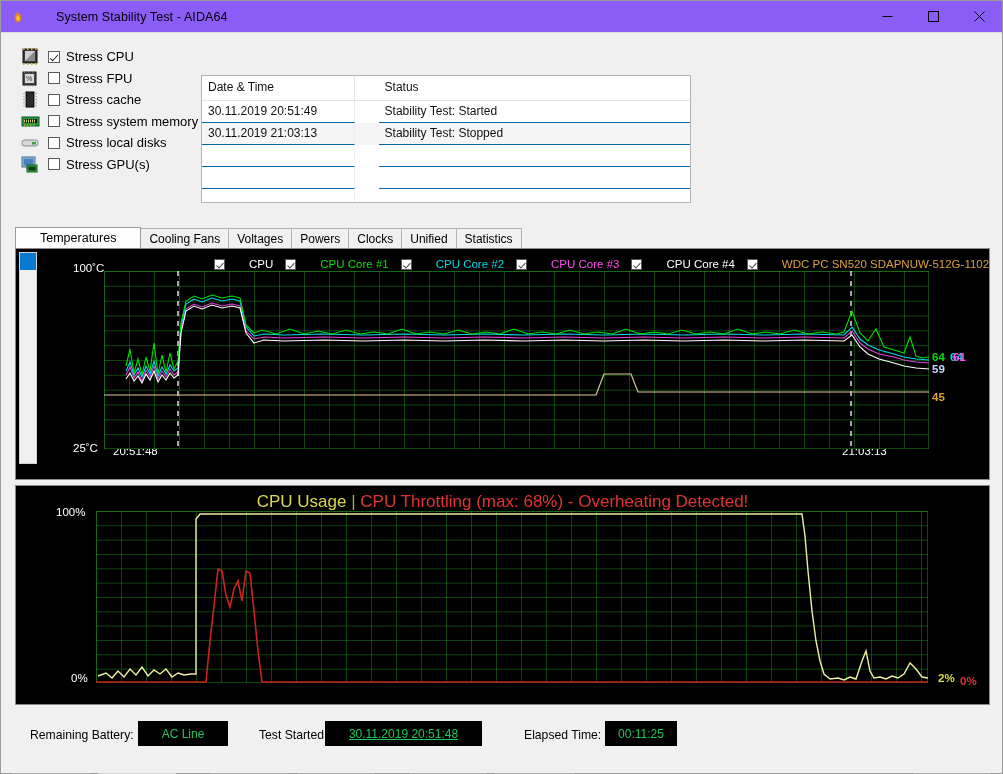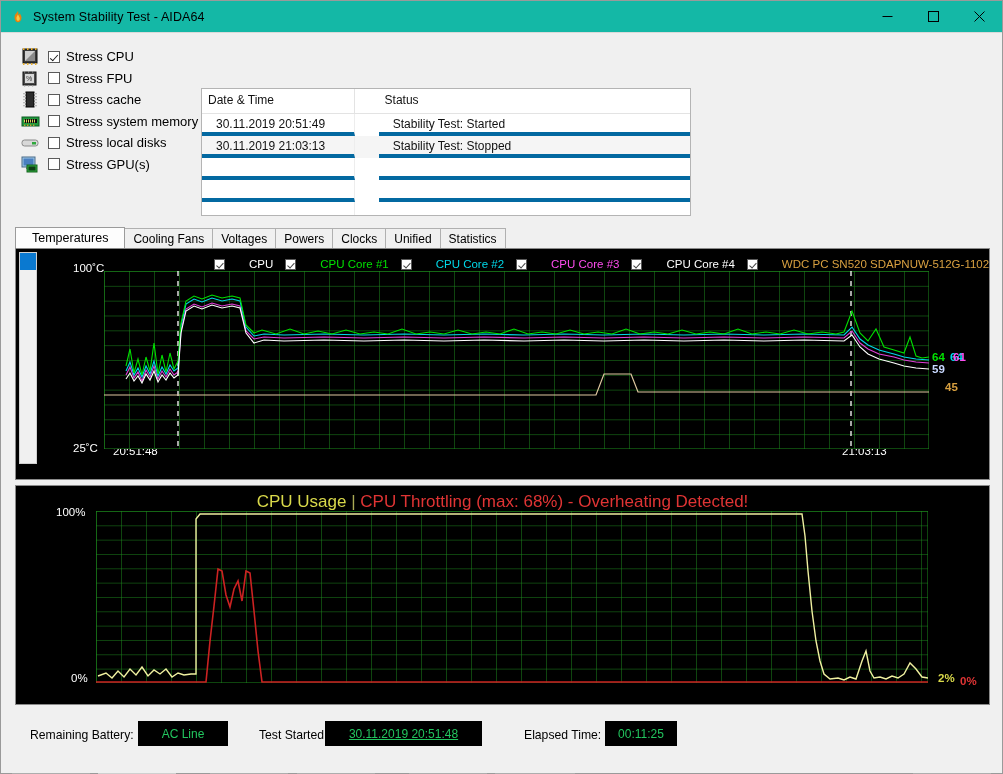--- a/index.html
+++ b/index.html
@@ -12,22 +12,22 @@
   }
   .window{
     position:absolute;inset:0;
     background:#f0f0f0;
     border:1px solid #9a9a9a;
     box-sizing:border-box;
     display:flex;flex-direction:column;
   }
   
   .titlebar{
-    height:31px;flex:0 0 31px;background:#14b8a6;
-    display:flex;align-items:center;position:relative;
+    height:31px;flex:0 0 31px;background:#8b5cf6;
+    display:flex;align-items:center;position:relative;gap:23px;
   }
   .title-icon{
     width:16px;height:16px;margin-left:9px;margin-right:7px;
     position:relative;flex:0 0 16px;
   }
   .flame{
     position:absolute;left:1px;top:1px;width:14px;height:14px;
   }
   .title-text{font-size:12.5px;color:#000;letter-spacing:.1px;}
   .win-btns{position:absolute;right:0;top:0;height:31px;display:flex;}
@@ -50,49 +50,49 @@
     width:12px;height:12px;border:1px solid #5a5a5a;background:#fff;
     flex:0 0 12px;margin-right:6px;position:relative;box-sizing:border-box;
   }
   .cb.checked:after{
     content:"";position:absolute;left:3px;top:1px;width:3px;height:7px;
     border:solid #1b1b1b;border-width:0 1.6px 1.6px 0;transform:rotate(42deg);
   }
   .stress-label{font-size:13px;color:#000;white-space:nowrap;}
   
   .logbox{
-    position:absolute;left:200px;top:55px;width:490px;height:128px;
+    position:absolute;left:200px;top:42px;width:490px;height:128px;
     background:#fff;border:1px solid #b4b4b4;box-sizing:border-box;
     overflow:hidden;
   }
   .log-head{display:flex;height:24px;border-bottom:1px solid #e3e3e3;}
   .log-head div{
     font-size:12px;color:#111;padding:4px 0 0 6px;box-sizing:border-box;
     border-right:1px solid #e3e3e3;height:24px;
   }
   .col-dt{width:160px;}
   .col-st{width:327px;border-right:none !important;margin-left:24px;}
   .log-row{display:flex;height:22px;}
   .log-row.alt{background:#f5f5f5;}
   .log-row div{
-    font-size:12px;color:#111;padding:3px 0 0 14px;box-sizing:border-box;
-    border-right:1px solid #ededed;border-bottom:4px solid #0369a1;height:22px;
+    font-size:12px;color:#111;padding:3px 0 0 6px;box-sizing:border-box;
+    border-right:1px solid #ededed;border-bottom:1px solid #0369a1;height:22px;
     overflow:hidden;white-space:nowrap;
   }
   
   .tabstrip{
     position:absolute;left:14px;top:194px;height:21px;display:flex;align-items:flex-end;
   }
   .tab{
     height:20px;padding:0 8px;background:#f0f0f0;border:1px solid #b0b0b0;
     border-bottom:none;font-size:12px;color:#000;display:flex;align-items:center;
     margin-right:-1px;box-sizing:border-box;
   }
   .tab.active{
-    background:#fdfdfd;height:21px;font-size:12.5px;padding:0 16px;
+    background:#fdfdfd;height:21px;font-size:12.5px;padding:0 24px;
     border-color:#9b9b9b;position:relative;z-index:3;margin-top:33px;
   }
   
   .chart-outer{
     position:absolute;left:14px;top:215px;width:975px;height:232px;
     background:#000;border:1px solid #8a8a8a;box-sizing:border-box;
   }
   .vscroll{
     position:absolute;left:3px;top:3px;width:18px;height:212px;
     background:#f0f0f0;border:1px solid #cfcfcf;box-sizing:border-box;
@@ -381,21 +381,21 @@
 
       <div class="axlabel" style="left:57px;top:13px;">100˚C</div>
       <div class="axlabel" style="left:57px;top:177px;margin-top:16px;">25˚C</div>
       <div class="axlabel" style="left:97px;top:196px;">20:51:48</div>
       <div class="axlabel" style="left:826px;top:196px;">21:03:13</div>
 
       <div class="valuelabel" style="left:916px;top:102px;color:#00e000;">64</div>
       <div class="valuelabel" style="left:934px;top:102px;color:#00d8e8;">64</div>
       <div class="valuelabel" style="left:937px;top:102px;color:#ff4df0;">61</div>
       <div class="valuelabel" style="left:916px;top:114px;color:#c8d8ff;">59</div>
-      <div class="valuelabel" style="left:916px;top:132px;color:#d8a040;margin-left:13px;">45</div>
+      <div class="valuelabel" style="left:916px;top:142px;color:#d8a040;">45</div>
 
       <svg class="plot" style="left:88px;top:22px;" width="825" height="178" viewBox="0 0 825 178">
         <defs>
           <pattern id="gridT" width="25" height="14.83" patternUnits="userSpaceOnUse">
             <path d="M25 0 L0 0 0 14.83" fill="none" stroke="#1d8a1d" stroke-width="1"></path>
           </pattern>
         </defs>
         <rect x="0" y="0" width="825" height="178" fill="#000"></rect>
         <rect x="0" y="0" width="825" height="178" fill="url(#gridT)"></rect>
         <rect x="0" y="0" width="825" height="178" fill="none" stroke="#1d8a1d" stroke-width="1"></rect>

